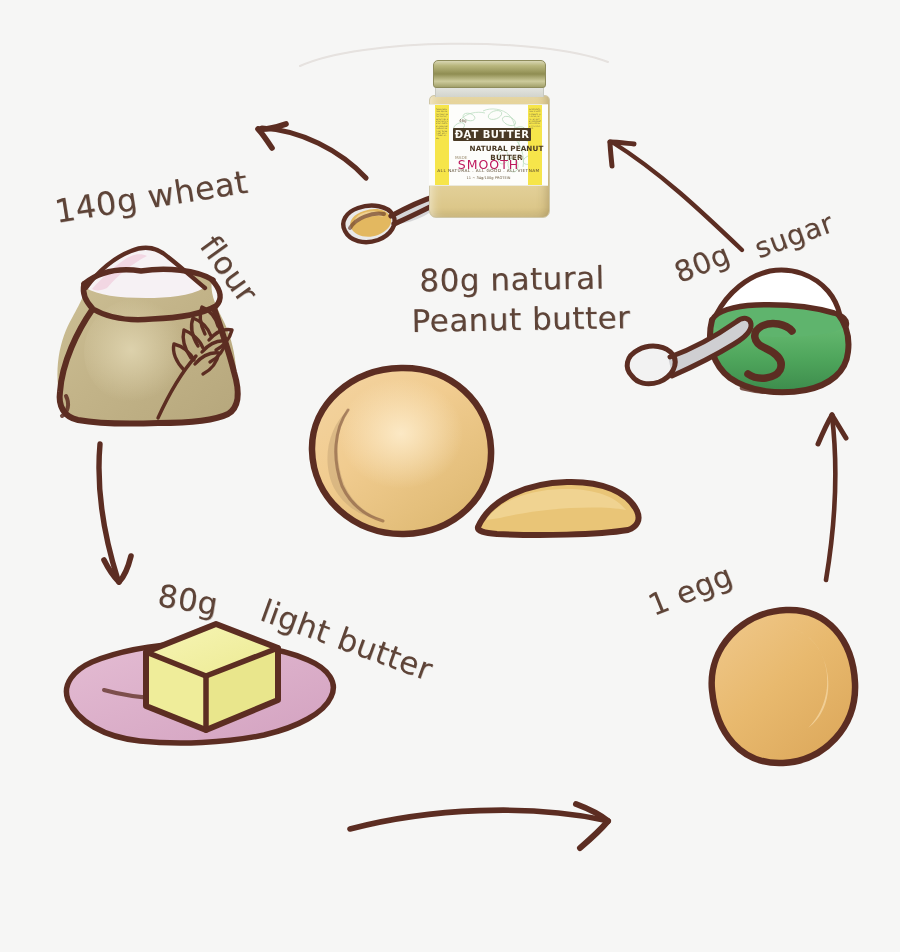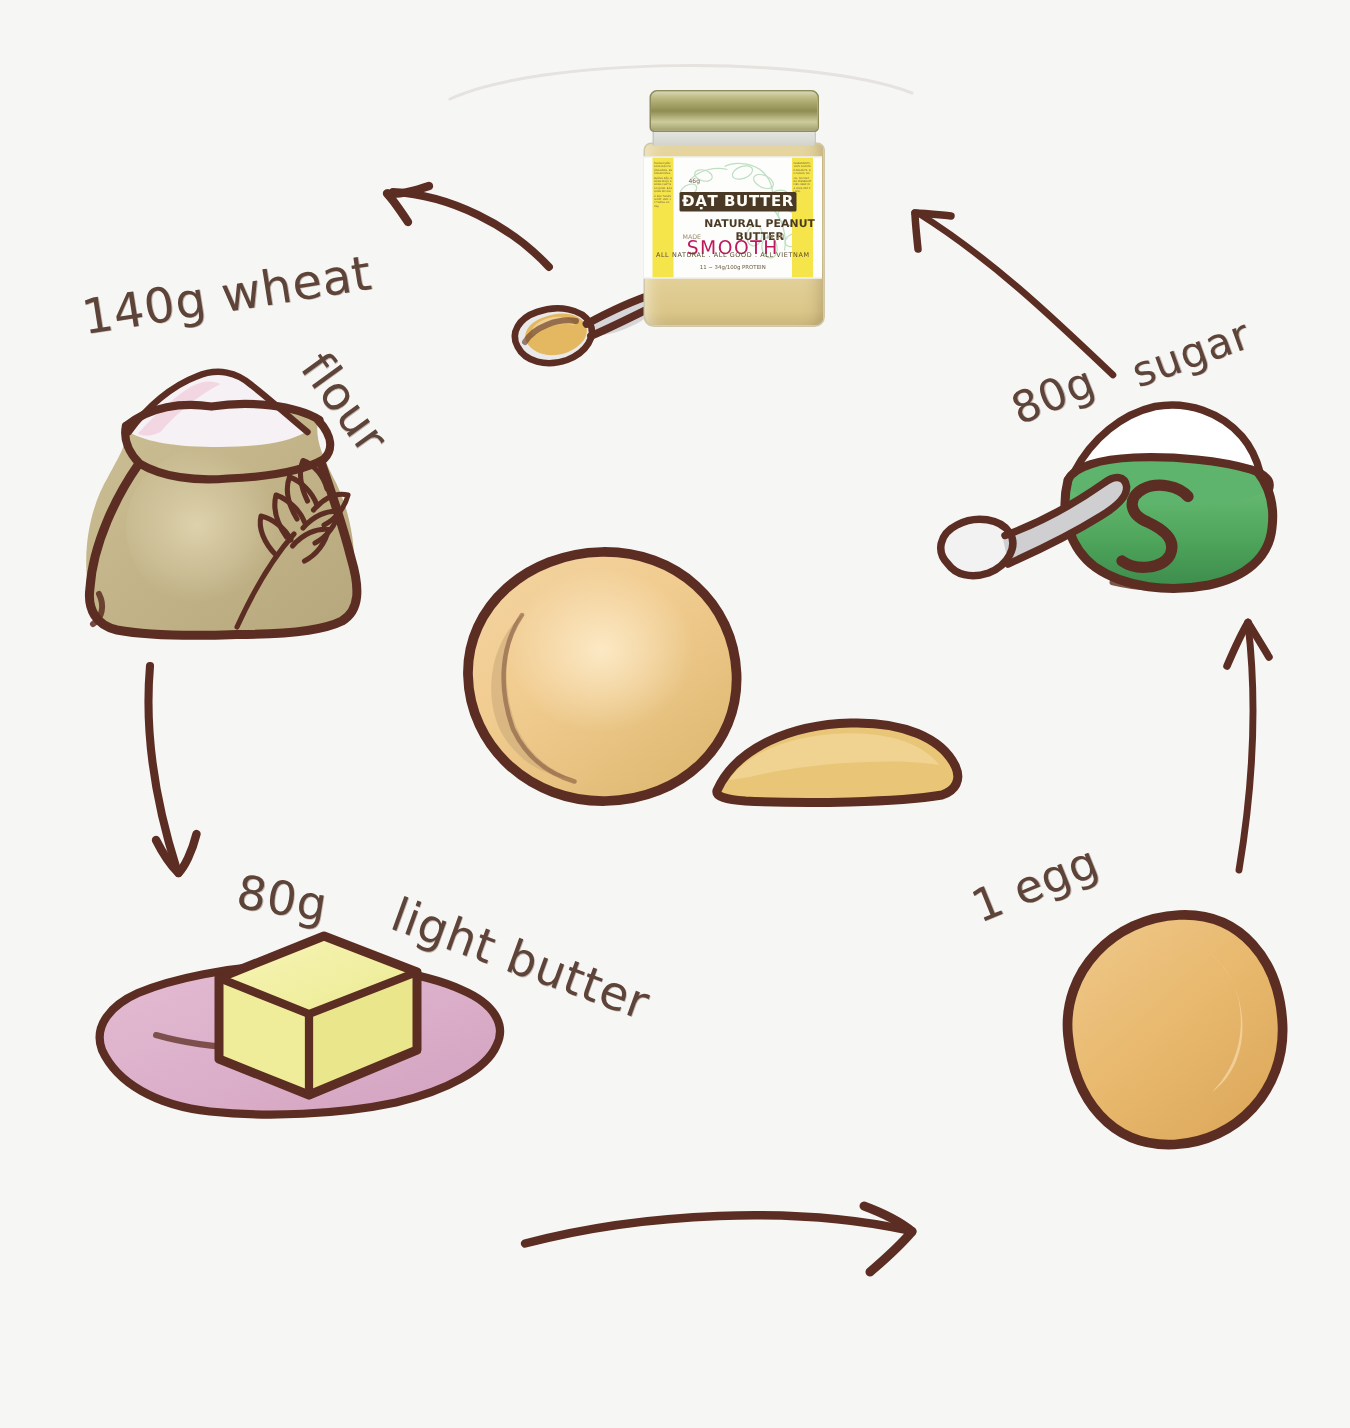--- a/index.html
+++ b/index.html
@@ -390,20 +390,24 @@
       <path class="stroke" stroke-width="6" d="M576 804 C592 810 602 816 608 821"></path>
       <path class="stroke" stroke-width="6" d="M580 848 C594 836 603 827 608 821"></path>
     </g>
   </svg>
 
   <div id="lbl-flour" class="hand">
     <span class="w1">140g wheat</span>
     <span class="w2">flour</span>
   </div>
 
+  <div id="lbl-pb" class="hand">
+    <span class="l1">80g natural</span>
+    <span class="l2">Peanut butter</span>
+  </div>
 
   <div id="lbl-sugar" class="hand">
     <span class="w1">80g</span>
     <span class="w2">sugar</span>
   </div>
 
   <div id="lbl-butter" class="hand">
     <span class="w1">80g</span>
     <span class="w2">light butter</span>
   </div>

